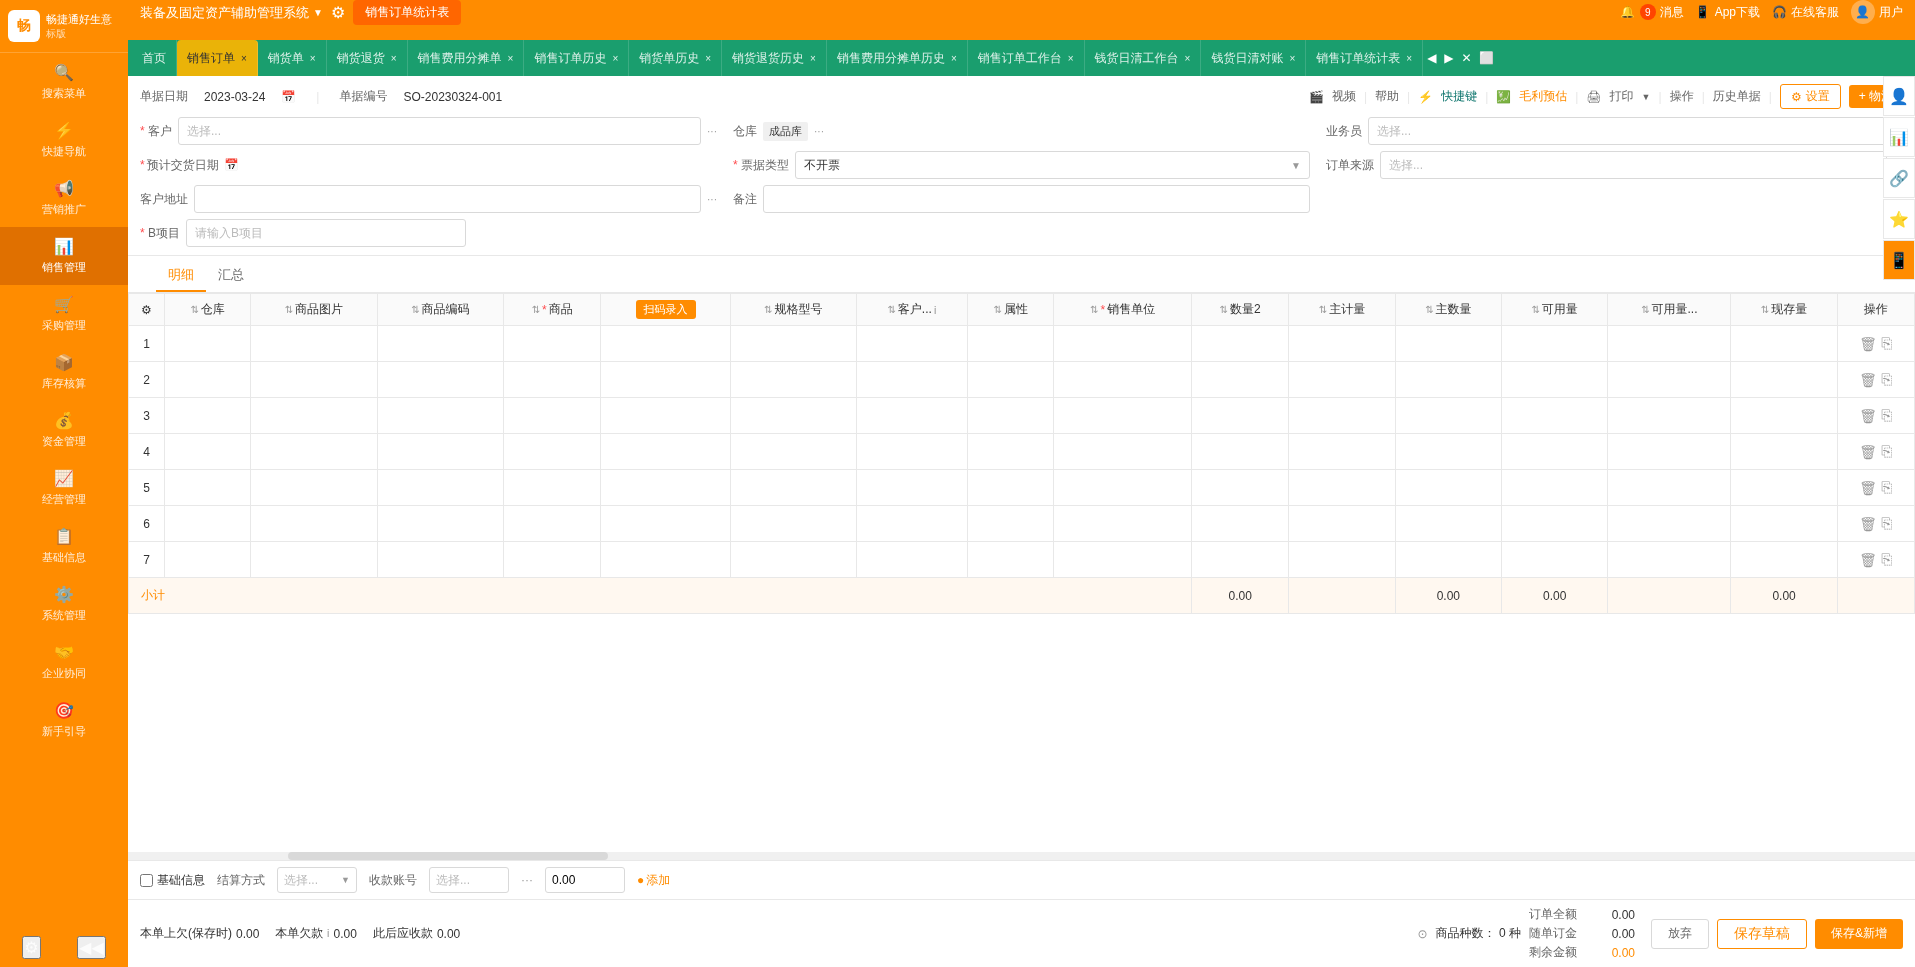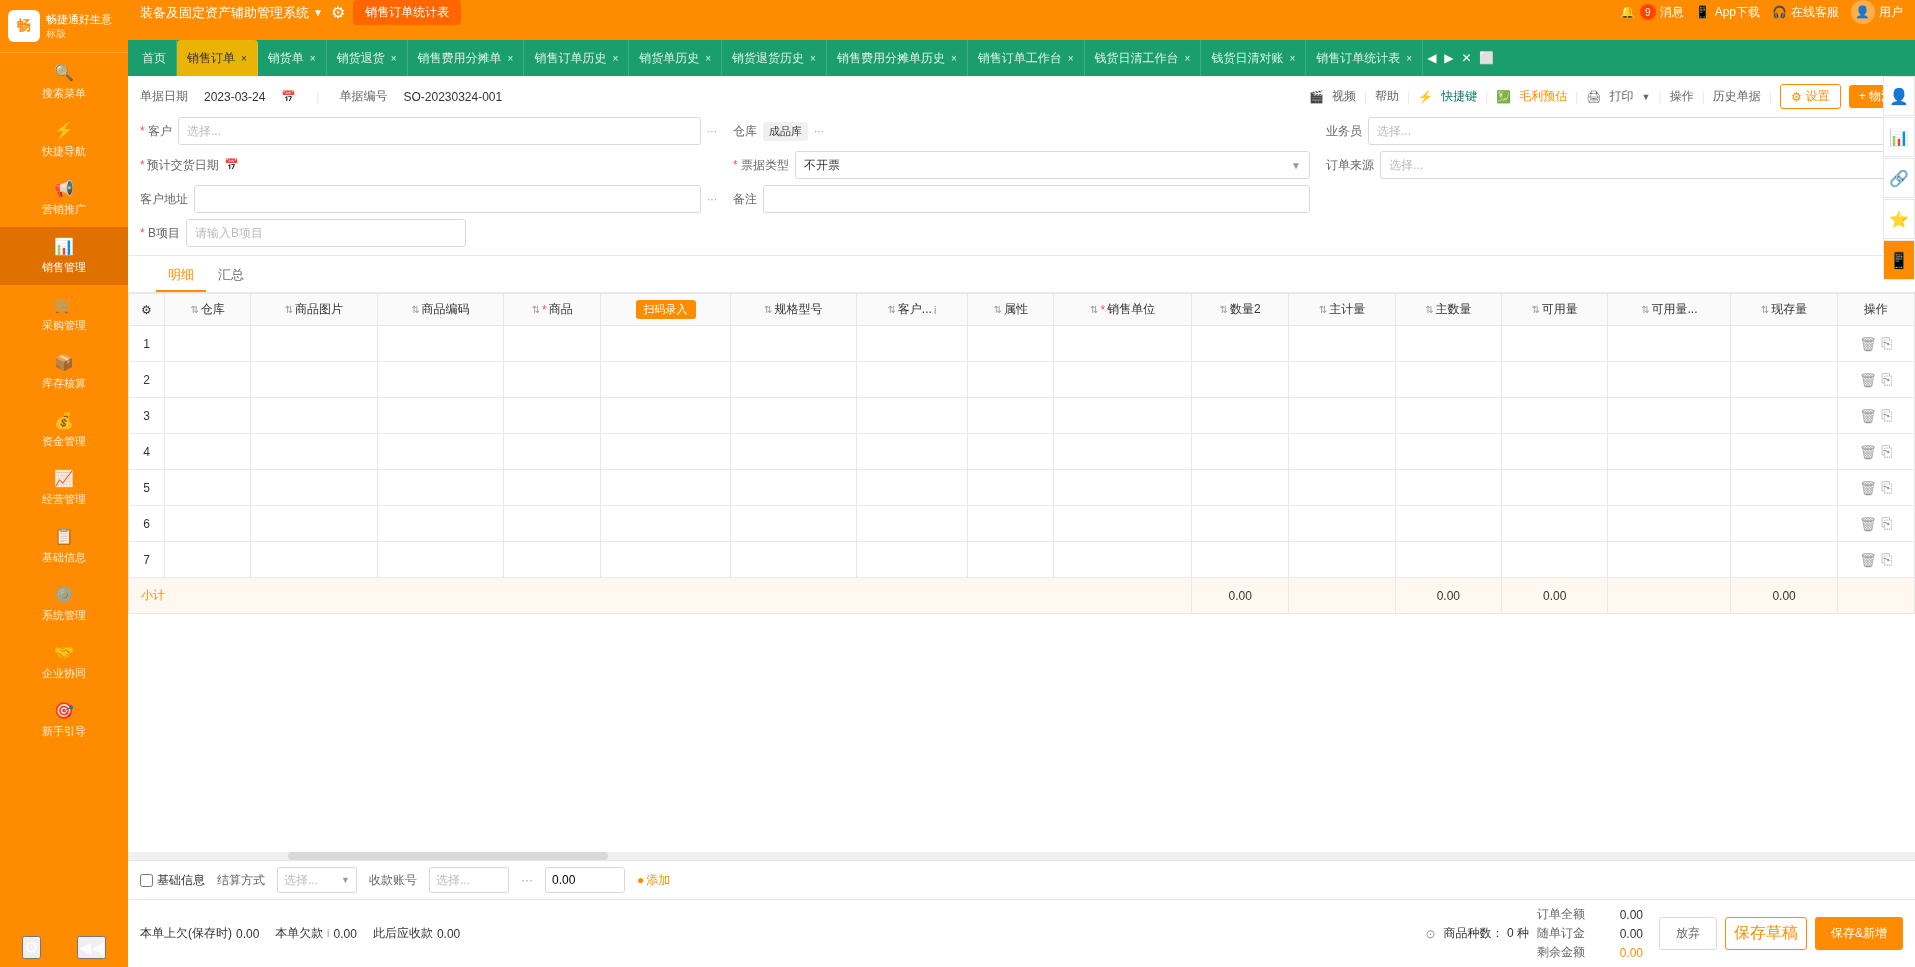--- a/index.html
+++ b/index.html
@@ -83,21 +83,21 @@
     .footer-stat span { color: #333; }
 
     
     .order-summary { display: flex; flex-direction: column; align-items: flex-end; gap: 2px; font-size: 12px; color: #666; margin-right: 8px; }
     .order-summary-item { display: flex; gap: 8px; align-items: center; }
     .order-summary-value { color: #333; min-width: 50px; text-align: right; }
 
     
     .action-btns { display: flex; gap: 8px; }
     .btn-discard { background: white; border: 1px solid #d9d9d9; color: #666; padding: 5px 16px; border-radius: 3px; cursor: pointer; font-size: 12px; }
-    .btn-save-draft { background: white; border: 1px solid #ff8c00; color: #ff8c00; padding: 5px 8px; border-radius: 3px; cursor: pointer; font-size: 16px; }
+    .btn-save-draft { background: white; border: 1px solid #ff8c00; color: #ff8c00; padding: 5px 16px; border-radius: 3px; cursor: pointer; font-size: 14px; }
     .btn-save-new { background: #ff8c00; border: none; color: white; padding: 5px 16px; border-radius: 3px; cursor: pointer; font-size: 12px; }
 
     
     .payment-row { background: white; padding: 6px 12px; border-top: 1px solid #e8e8e8; display: flex; align-items: center; gap: 12px; font-size: 12px; }
     .checkbox-label { display: flex; align-items: center; gap: 4px; cursor: pointer; }
     .payment-input { height: 26px; border: 1px solid #d9d9d9; border-radius: 3px; padding: 0 6px; font-size: 12px; width: 80px; }
     .add-btn-small { color: #ff8c00; cursor: pointer; display: flex; align-items: center; gap: 2px; }
 
     .scrollbar-area { height: 8px; background: #f0f0f0; overflow: hidden; }
     .scrollbar-inner { width: 320px; height: 8px; background: #d9d9d9; border-radius: 4px; margin-left: 160px; }

